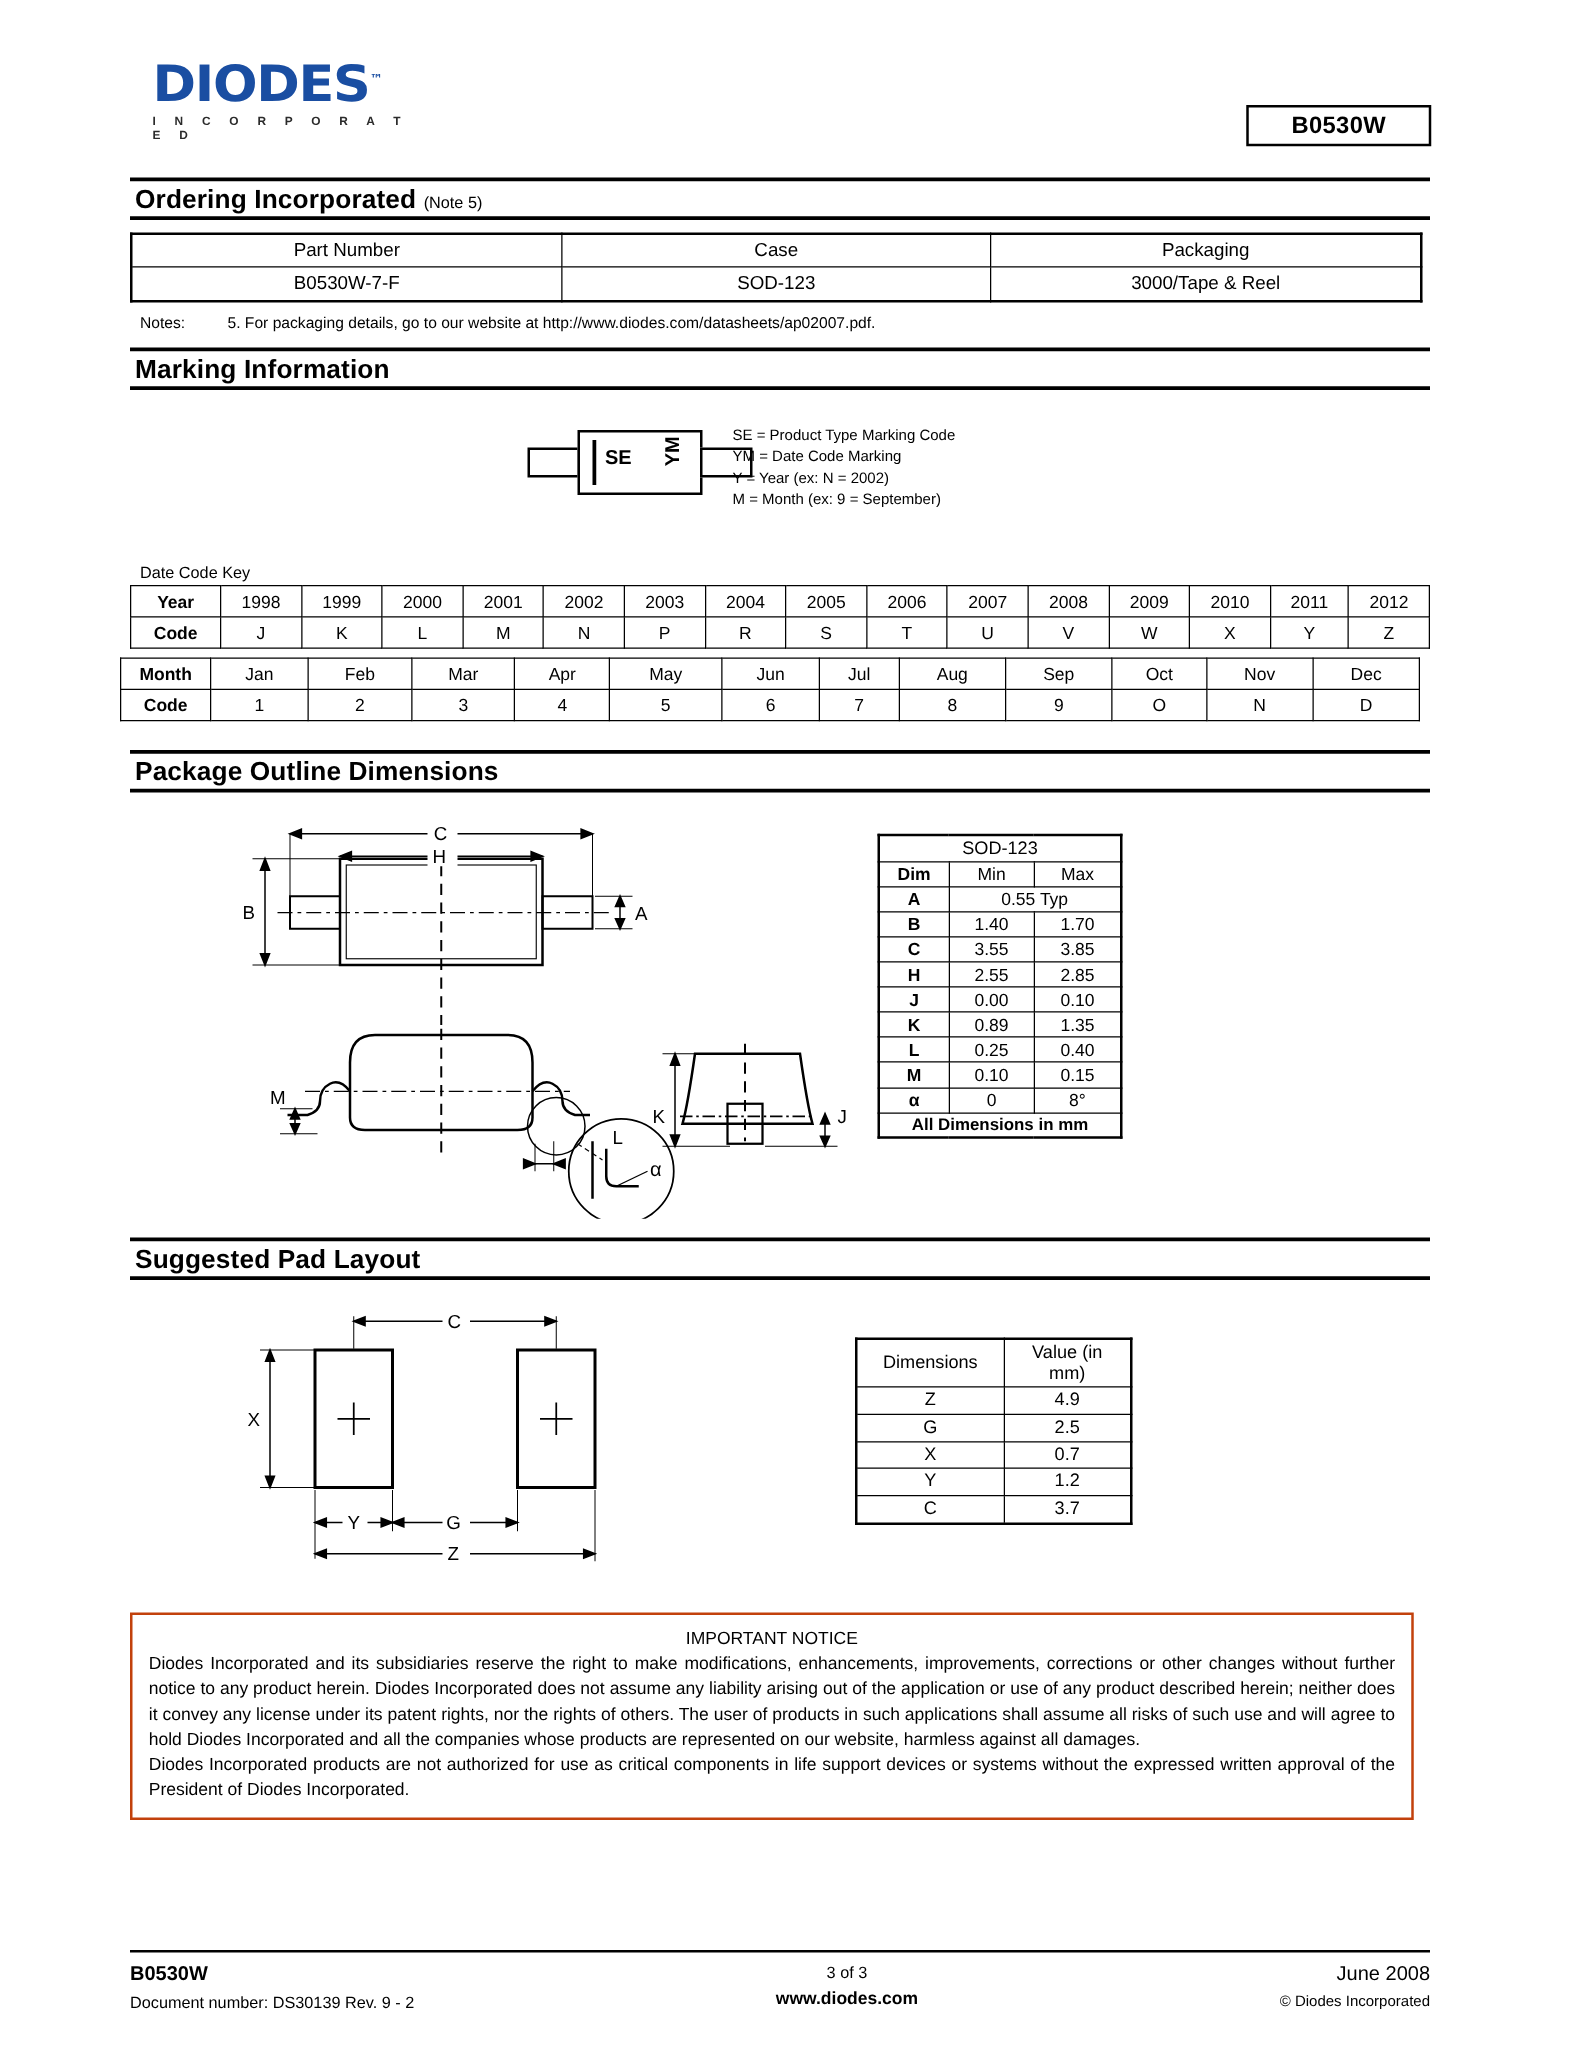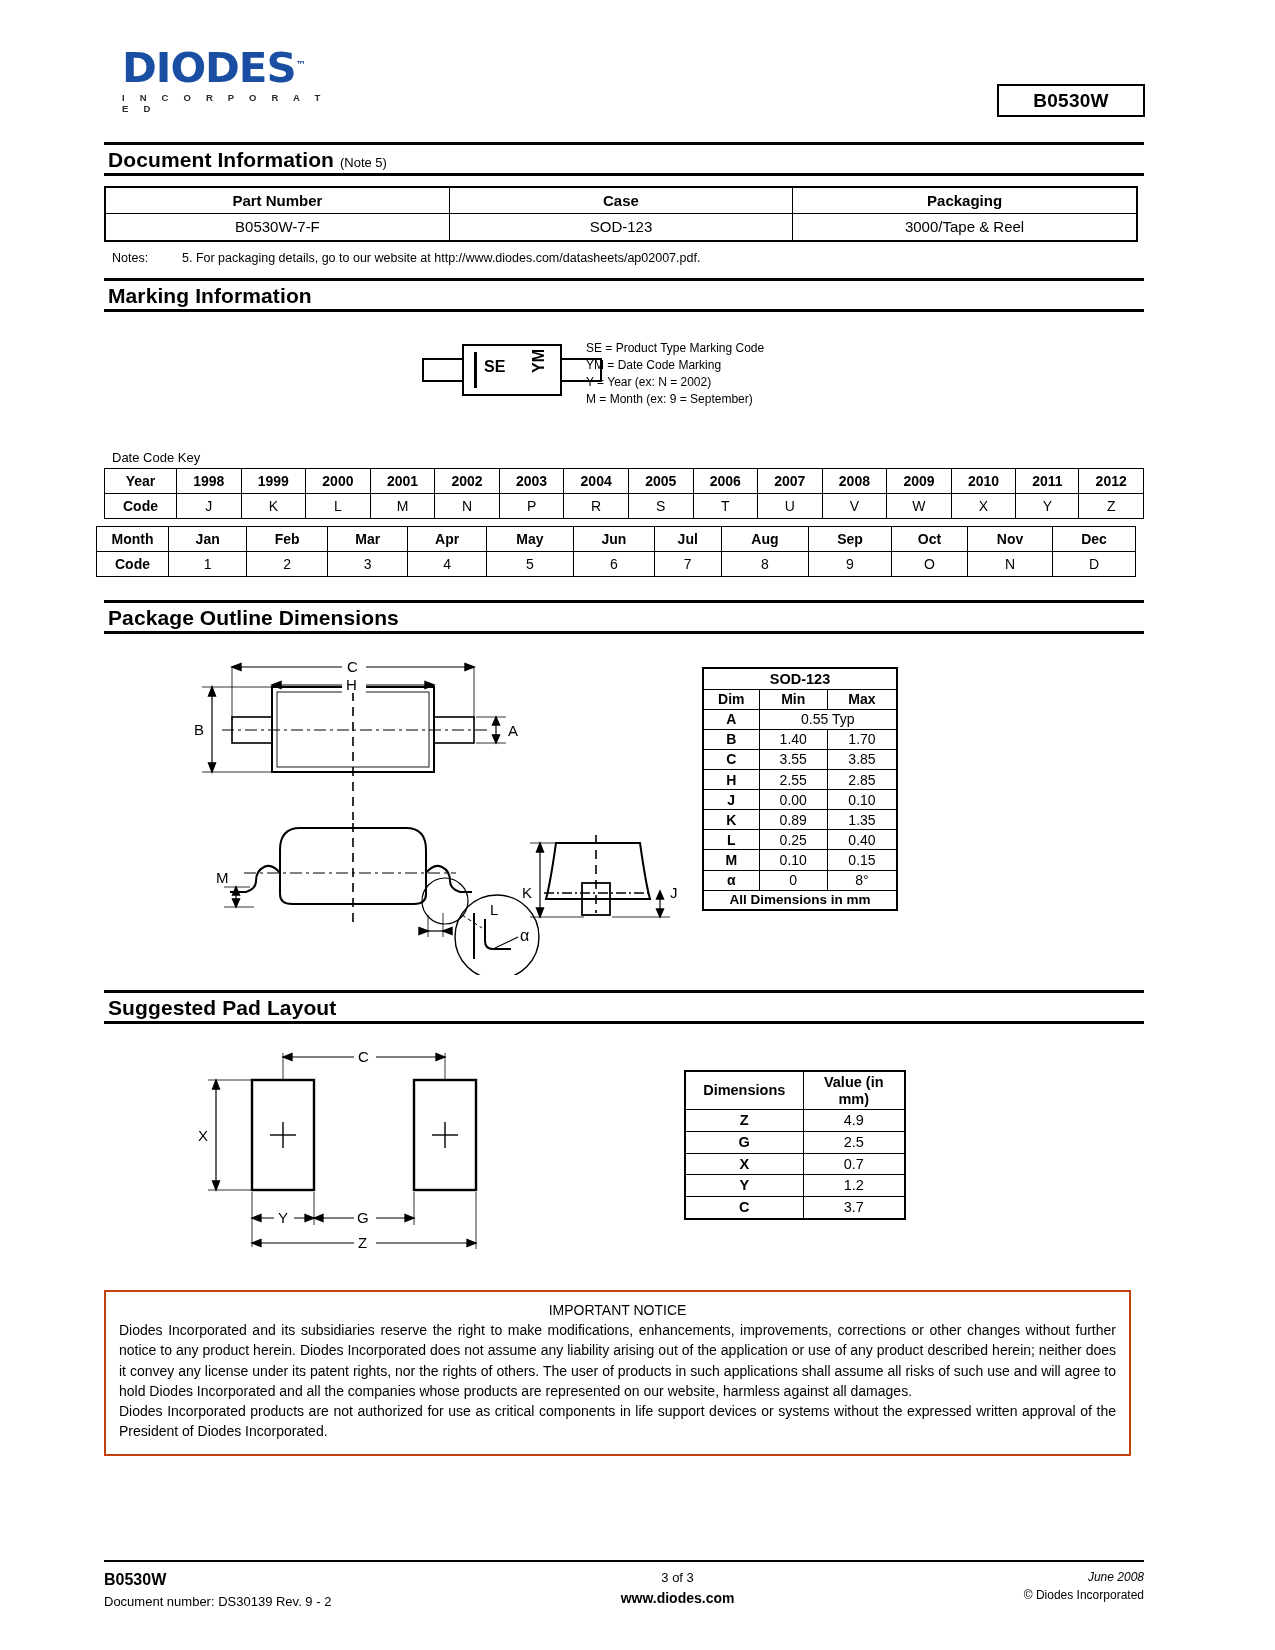--- a/index.html
+++ b/index.html
@@ -44,21 +44,21 @@
   .sec-title .note { font-size:13px; font-weight:normal; letter-spacing:0;margin-top:36px; }
   .sec-rule-bot { border-bottom:3px solid #000; }
 
   
   table { border-collapse:collapse; }
   .tbl { width:100%; }
   .tbl th, .tbl td {
     border:1px solid #000; text-align:center;
     font-size:14.5px; padding:3px 2px; line-height:1.15;
   }
-  .tbl th { font-weight:bold; }
+  .tbl th { font-weight:normal; }
   .tbl td { font-weight:normal; }
 
   .order-tbl { width:1034px; border:2px solid #000; }
   .order-tbl th, .order-tbl td { font-size:15px; padding:4px 2px; }
 
   .notes-row {
     font-size:12.5px; margin-top:9px; display:flex; gap:0;
   }
   .notes-label { width:78px; padding-left:8px; }
   .notes-text { flex:1; }
@@ -131,21 +131,21 @@
   .footer { position:absolute; left:104px; top:1560px; width:1040px; }
   .footer-rule { border-top:2px solid #000; }
   .footer-grid {
     display:flex; justify-content:space-between; padding-top:6px;
   }
   .f-left { font-size:13px; line-height:1.5; }
   .f-left .big { font-size:16px; font-weight:bold; }
   .f-mid { text-align:center; font-size:13px; line-height:1.5; }
   .f-mid .site { font-weight:bold; font-size:14px; }
   .f-right { text-align:right; font-size:13px; line-height:1.5; }
-  .f-right .big { font-size:12px;font-style:italic; }
+  .f-right .big { font-size:16px; }
   .f-right .cp { font-size:12px; }
 
   svg { display:block; }
 </style>
 </head>
 <body>
 
 <div class="page">
 
   <div class="header">
@@ -154,21 +154,21 @@
       <div class="logo-sub">I N C O R P O R A T E D</div>
     </div>
     <div class="partbox">
       <span>B0530W</span>
     </div>
   </div>
 
   <div class="section" style="top:142px;">
     <div class="sec-rule-top"></div>
     <div class="sec-title">
-      <span>Document Information</span>
+      <span>Ordering Incorporated</span>
       <span class="note">(Note 5)</span>
     </div>
     <div class="sec-rule-bot"></div>
 
     <table class="tbl order-tbl" style="margin-top:10px;">
       <thead>
         <tr>
           <th style="width:345px;">Part Number</th>
           <th style="width:344px;">Case</th>
           <th style="width:345px;">Packaging</th>

